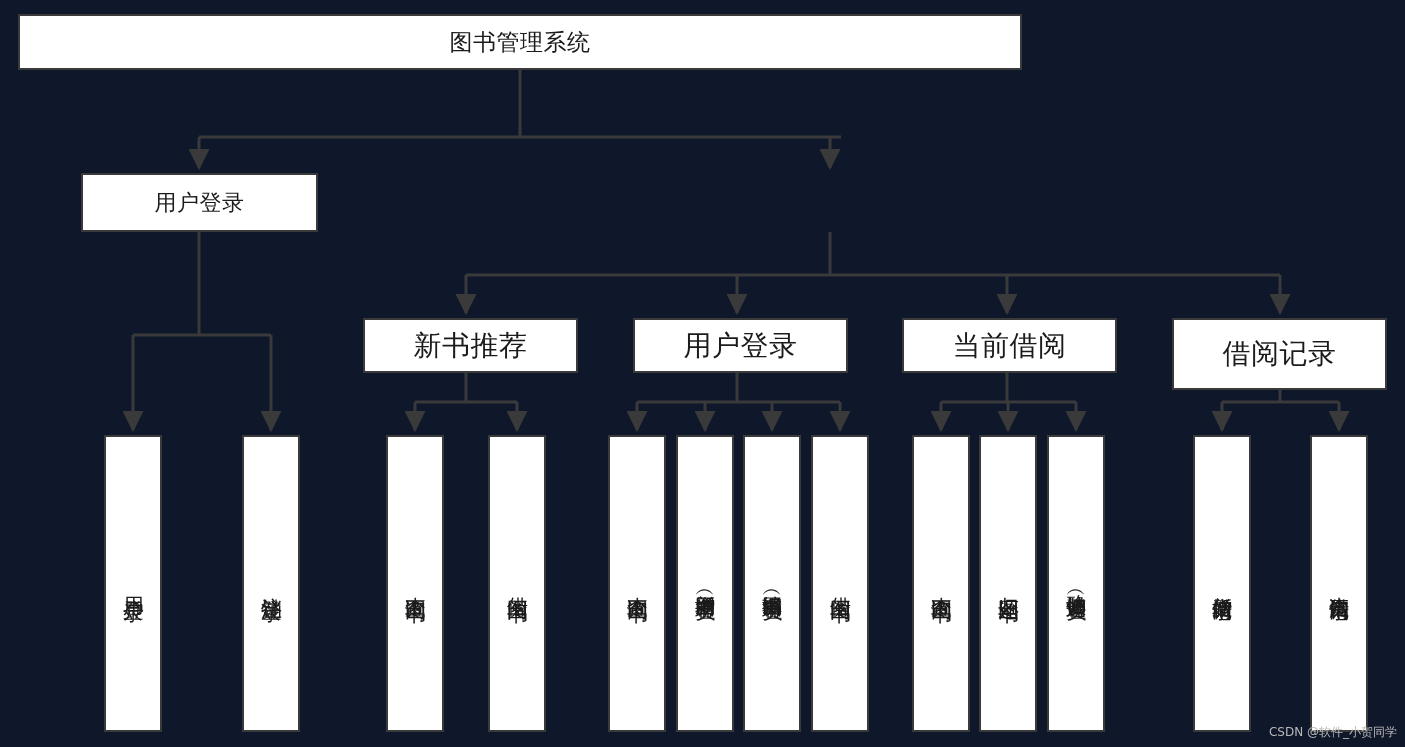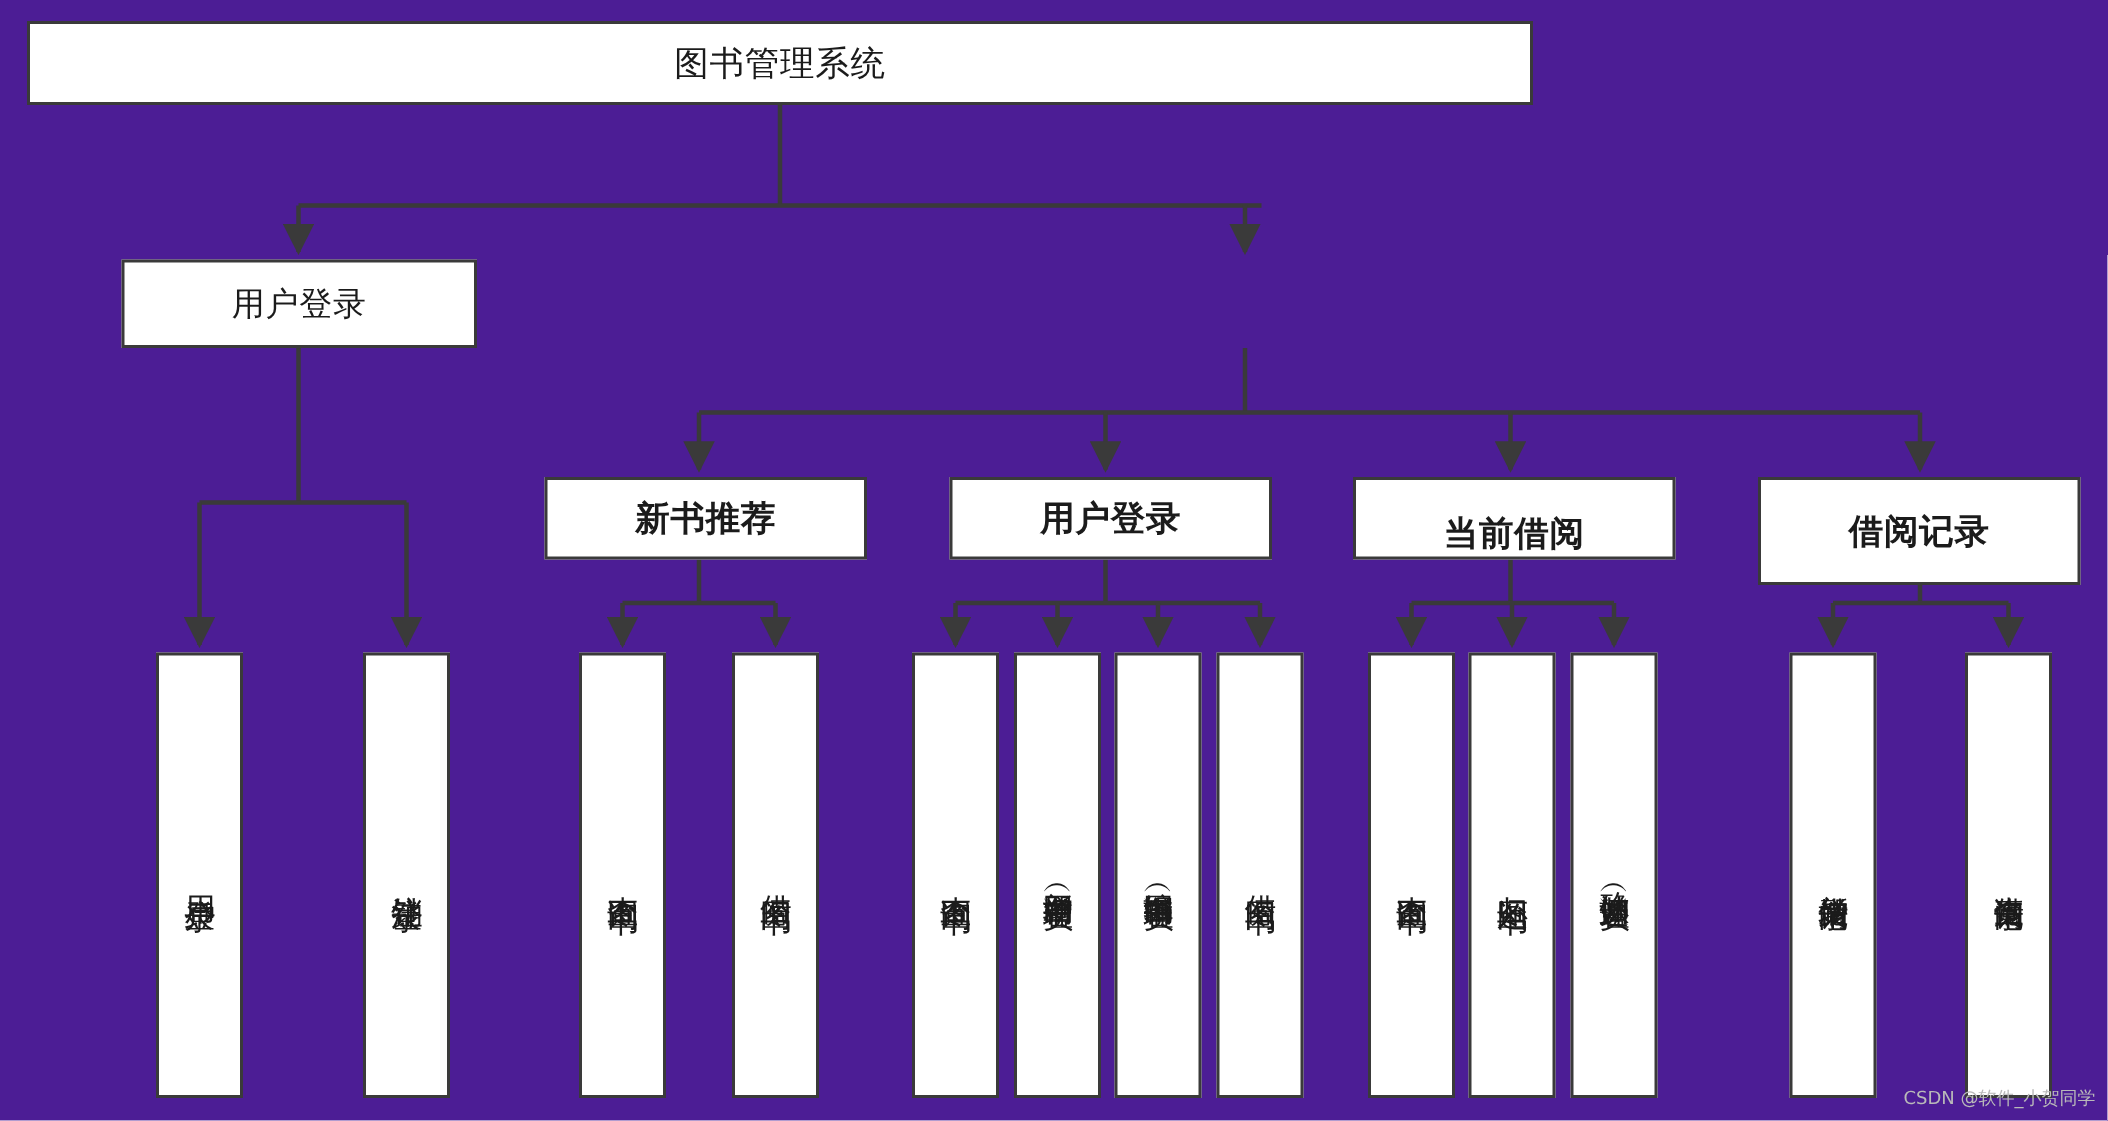--- a/index.html
+++ b/index.html
@@ -8,21 +8,21 @@
     padding: 0;
     background: #ffffff;
   }
   body {
     font-family: "DejaVu Sans", "Liberation Sans", sans-serif;
   }
   #diagram-root {
     position: relative;
     width: 1405px;
     height: 747px;
-    background: #4c1d95;
+    background: #0f172a;
     overflow: hidden;
   }
   #edge-layer {
     position: absolute;
     left: 0;
     top: 0;
     width: 1405px;
     height: 747px;
     pointer-events: none;
   }
@@ -41,22 +41,21 @@
     text-align: center;
     letter-spacing: 0.5px;
   }
   .node.level-0 .node-label {
     font-size: 23px;
   }
   .node.level-1 .node-label {
     font-size: 22px;
   }
   .node.level-2 .node-label {
-    font-size: 23px;
-    font-weight: bold;
+    font-size: 28px;
   }
   .node.leaf {
     align-items: center;
     justify-content: center;
   }
   .node.leaf .node-label {
     writing-mode: vertical-rl;
     text-orientation: upright;
     font-size: 21px;
     line-height: 1.18;
@@ -139,21 +138,21 @@
   <div class="node level-1" style="left:81px; top:173px; width:237px; height:59px;">
     <span class="node-label">用户登录</span>
   </div>
 
   <div class="node level-2" style="left:363px; top:318px; width:215px; height:55px;">
     <span class="node-label">新书推荐</span>
   </div>
   <div class="node level-2" style="left:633px; top:318px; width:215px; height:55px;">
     <span class="node-label">用户登录</span>
   </div>
-  <div class="node level-2" style="left:902px; top:318px; width:215px; height:55px;align-items:flex-end;">
+  <div class="node level-2" style="left:902px; top:318px; width:215px; height:55px;">
     <span class="node-label">当前借阅</span>
   </div>
   <div class="node level-2" style="left:1172px; top:318px; width:215px; height:72px;">
     <span class="node-label">借阅记录</span>
   </div>
 
   <div class="node leaf" style="left:104px; top:435px; width:58px; height:297px;">
     <span class="node-label">用户登录</span>
   </div>
   <div class="node leaf" style="left:242px; top:435px; width:58px; height:297px;">

